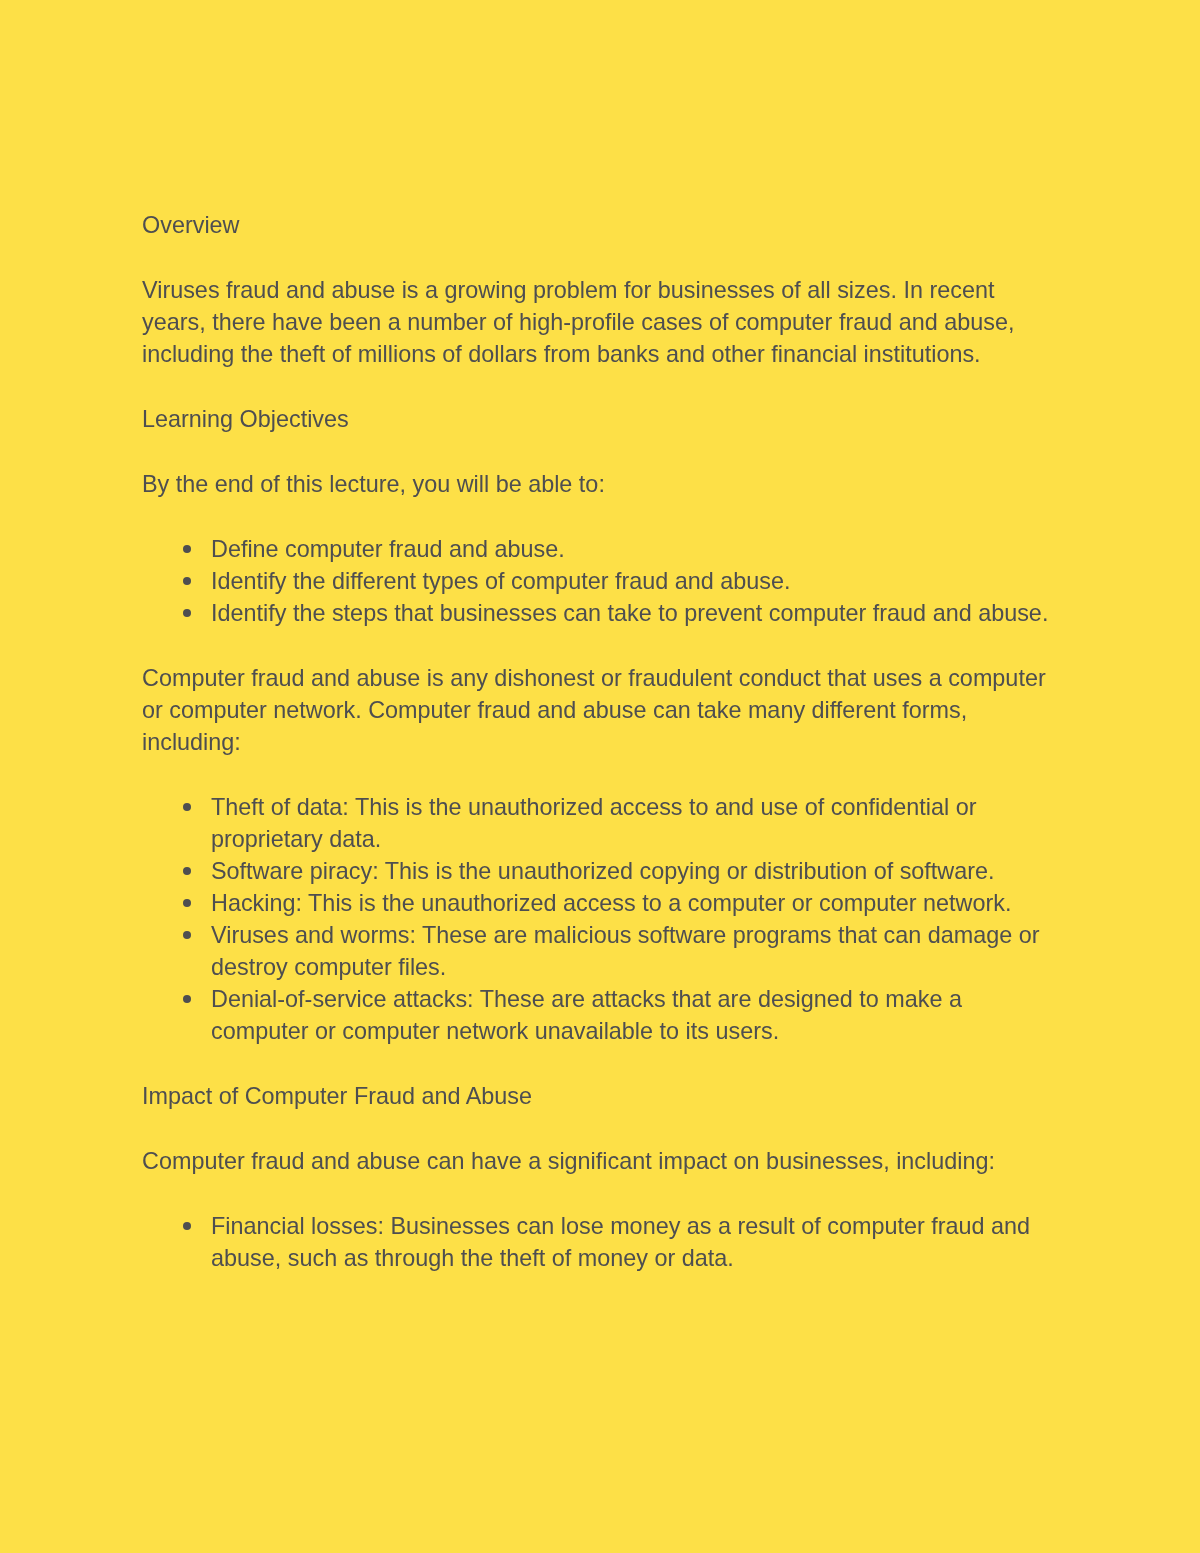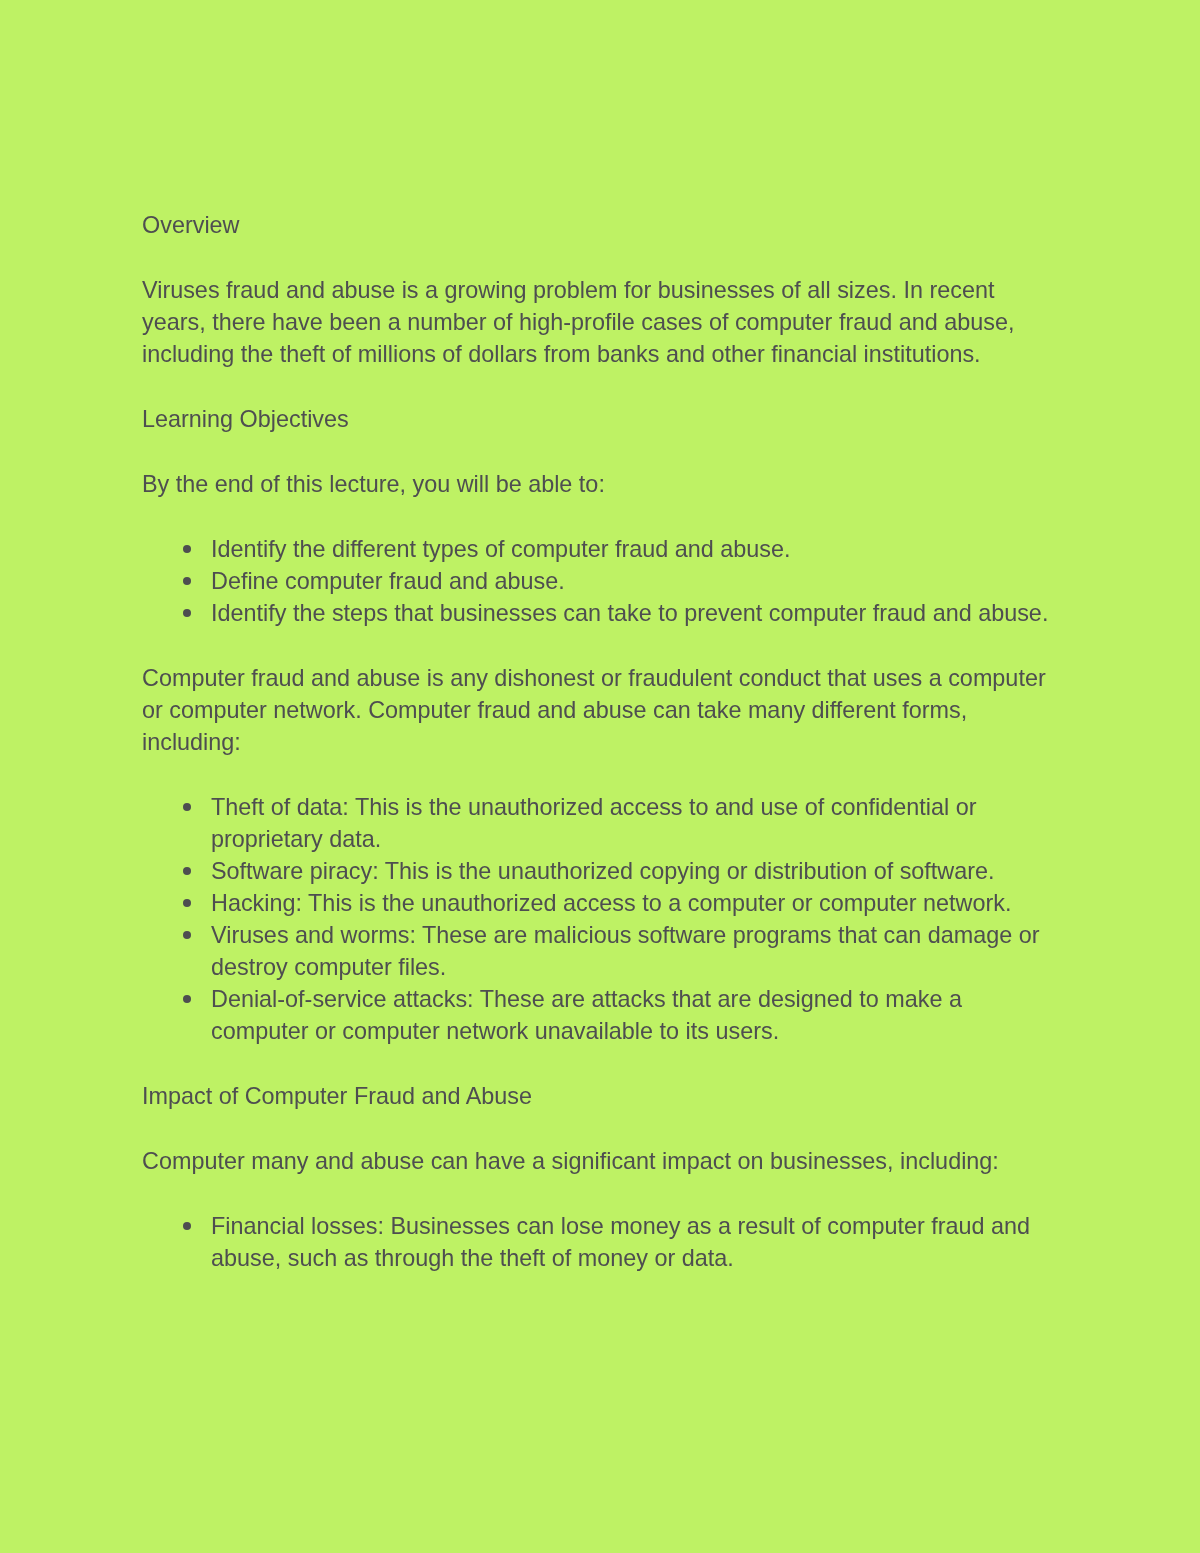--- a/index.html
+++ b/index.html
@@ -46,35 +46,35 @@
     top: 12px;
     width: 8px;
     height: 8px;
     border-radius: 50%;
     background: currentColor;
   }
 </style>
 </head>
 <body>
 
-<div class="page" style="background: #bef264; color: rgb(78, 78, 80);">
+<div class="page" style="background: #fde047; color: rgb(78, 78, 80);">
 
   <h2 class="doc-heading">Overview</h2>
 
   <p class="doc-para">Viruses fraud and abuse is a growing problem for businesses of all sizes. In recent
 years, there have been a number of high-profile cases of computer fraud and abuse,
 including the theft of millions of dollars from banks and other financial institutions.</p>
 
   <h2 class="doc-heading">Learning Objectives</h2>
 
   <p class="doc-para">By the end of this lecture, you will be able to:</p>
 
   <ul class="doc-list">
+    <li>Define computer fraud and abuse.</li>
     <li>Identify the different types of computer fraud and abuse.</li>
-    <li>Define computer fraud and abuse.</li>
     <li>Identify the steps that businesses can take to prevent computer fraud and abuse.</li>
   </ul>
 
 
   <p class="doc-para">Computer fraud and abuse is any dishonest or fraudulent conduct that uses a computer
 or computer network. Computer fraud and abuse can take many different forms,
 including:</p>
 
   <ul class="doc-list">
     <li>Theft of data: This is the unauthorized access to and use of confidential or
@@ -82,20 +82,20 @@
     <li>Software piracy: This is the unauthorized copying or distribution of software.</li>
     <li>Hacking: This is the unauthorized access to a computer or computer network.</li>
     <li>Viruses and worms: These are malicious software programs that can damage or
 destroy computer files.</li>
     <li>Denial-of-service attacks: These are attacks that are designed to make a
 computer or computer network unavailable to its users.</li>
   </ul>
 
   <h2 class="doc-heading">Impact of Computer Fraud and Abuse</h2>
 
-  <p class="doc-para">Computer many and abuse can have a significant impact on businesses, including:</p>
+  <p class="doc-para">Computer fraud and abuse can have a significant impact on businesses, including:</p>
 
   <ul class="doc-list">
     <li>Financial losses: Businesses can lose money as a result of computer fraud and
 abuse, such as through the theft of money or data.</li>
   </ul>
 
 </div>
 
 </body></html>

